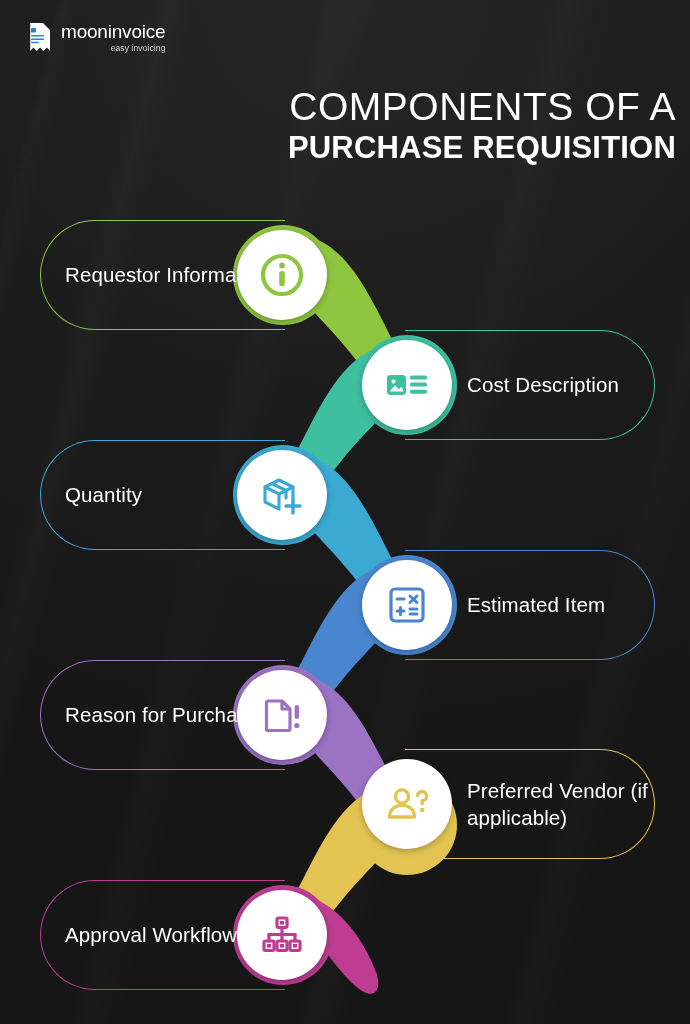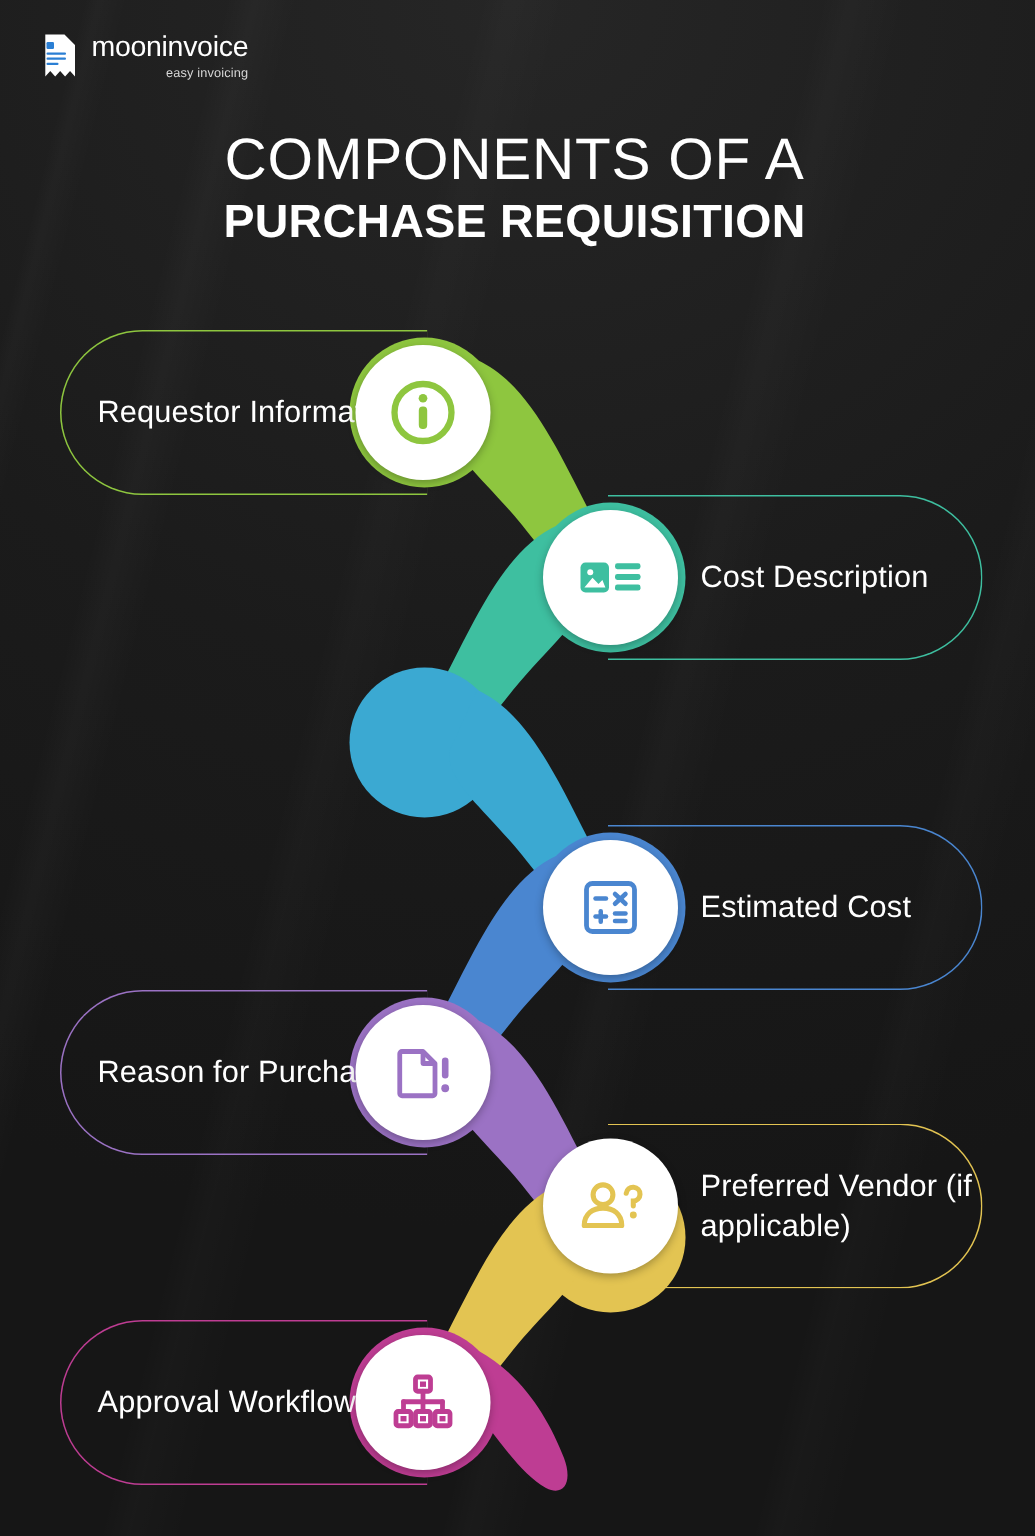--- a/index.html
+++ b/index.html
@@ -28,21 +28,21 @@
   .logo-text{display:flex;flex-direction:column;line-height:1;}
   .logo-name{
     color:#ffffff;font-size:19px;font-weight:400;letter-spacing:-0.2px;
   }
   .logo-tag{
     color:#d8d8d8;font-size:8.5px;font-weight:400;text-align:right;
     margin-top:3px;letter-spacing:0.1px;
   }
 
   .title-block{
-    position:absolute;left:0;right:4px;top:86px;text-align:center;
+    position:absolute;left:0;right:14px;top:86px;text-align:right;
   }
   .title-line1{
     color:#ffffff;font-size:39px;font-weight:400;letter-spacing:0.5px;
     line-height:1.06;white-space:nowrap;
   }
   .title-line2{
     color:#ffffff;font-size:31px;font-weight:700;letter-spacing:0.2px;
     line-height:1.12;white-space:nowrap;margin-top:4px;
   }
 
@@ -168,24 +168,45 @@
           <circle cx="11.5" cy="21.5" r="2" fill="#ffffff"></circle>
           <path d="M7.6 31.6 L13 25.2 L17 29.4 L19.6 26.6 L21.6 31.6 Z" fill="#ffffff"></path>
           <rect x="28" y="15.5" width="17" height="4" rx="1.6" fill="#3EBFA0"></rect>
           <rect x="28" y="22.6" width="17" height="4" rx="1.6" fill="#3EBFA0"></rect>
           <rect x="28" y="29.7" width="17" height="4" rx="1.6" fill="#3EBFA0"></rect>
         </svg>
       </span>
     </div>
   </div>
 
+  <div class="row" style="top:440px;">
+    <div class="pill left" style="--c:#3BA9D2;">
+      <span class="label">Quantity</span>
+    </div>
+    <div class="disc" style="left:237px;top:10px;">
+      <span>
+        <svg width="52" height="52" viewBox="0 0 52 52" aria-hidden="true">
+          <g fill="none" stroke="#3BA9D2" stroke-width="3.1" stroke-linejoin="round" stroke-linecap="round">
+            <path d="M9 18 L23 11 L37 18 L23 25 Z"></path>
+            <path d="M9 18 L9 33 L23 40 L23 25"></path>
+            <path d="M37 18 L37 29"></path>
+            <path d="M16 14.5 L30 21.5 L30 29"></path>
+          </g>
+          <g stroke="#3BA9D2" stroke-width="3.4" stroke-linecap="round">
+            <path d="M37 30 L37 44"></path>
+            <path d="M30 37 L44 37"></path>
+          </g>
+        </svg>
+      </span>
+    </div>
+  </div>
 
   <div class="row" style="top:550px;">
     <div class="pill right" style="--c:#4A86D0;">
-      <span class="label">Estimated Cost</span>
+      <span class="label">Estimated Item</span>
     </div>
     <div class="disc" style="left:362px;top:10px;">
       <span>
         <svg width="50" height="50" viewBox="0 0 50 50" aria-hidden="true">
           <rect x="9" y="9" width="32" height="32" rx="4" fill="none" stroke="#4A86D0" stroke-width="3.2"></rect>
           <g stroke="#4A86D0" stroke-width="3" stroke-linecap="round">
             <path d="M15 19 L22 19"></path>
             <path d="M15 31 L22 31"></path>
             <path d="M18.5 27.5 L18.5 34.5"></path>
             <path d="M28 16 L35 22.5"></path>

